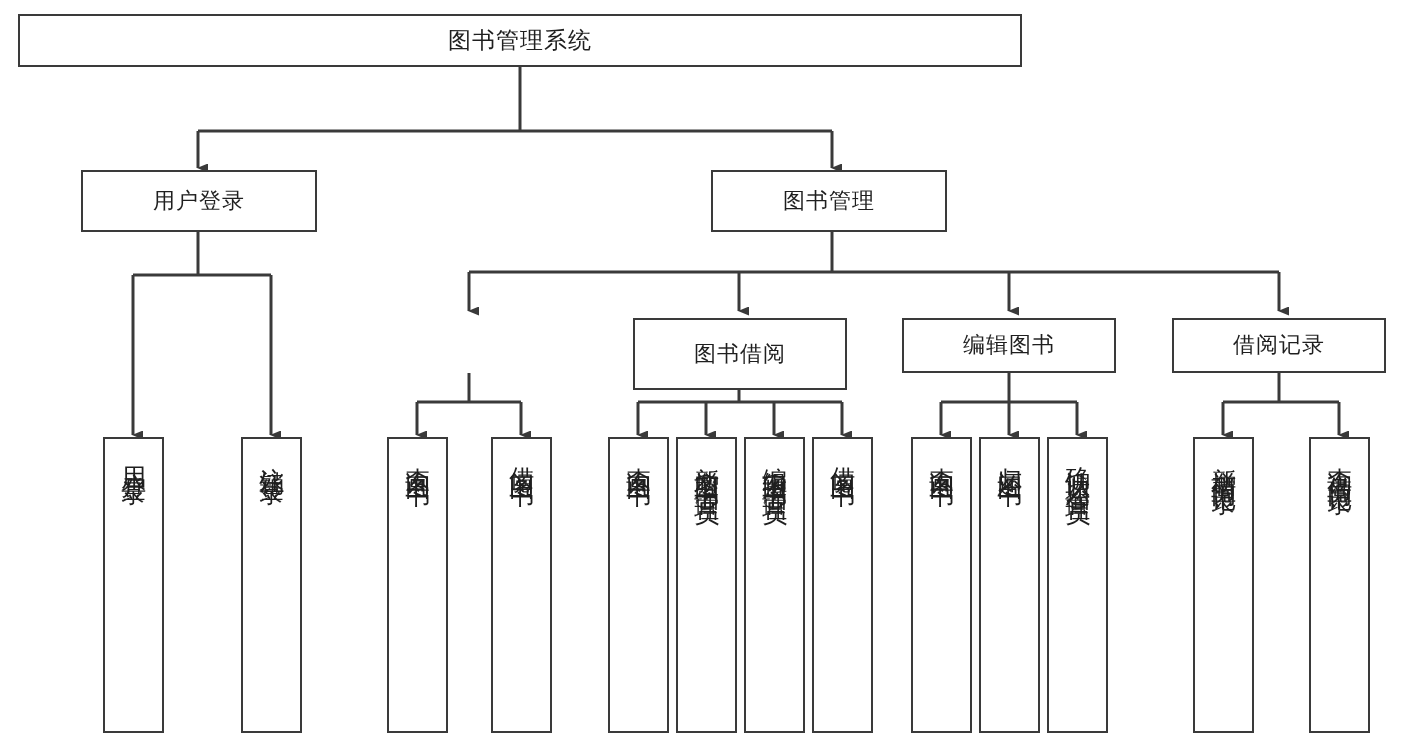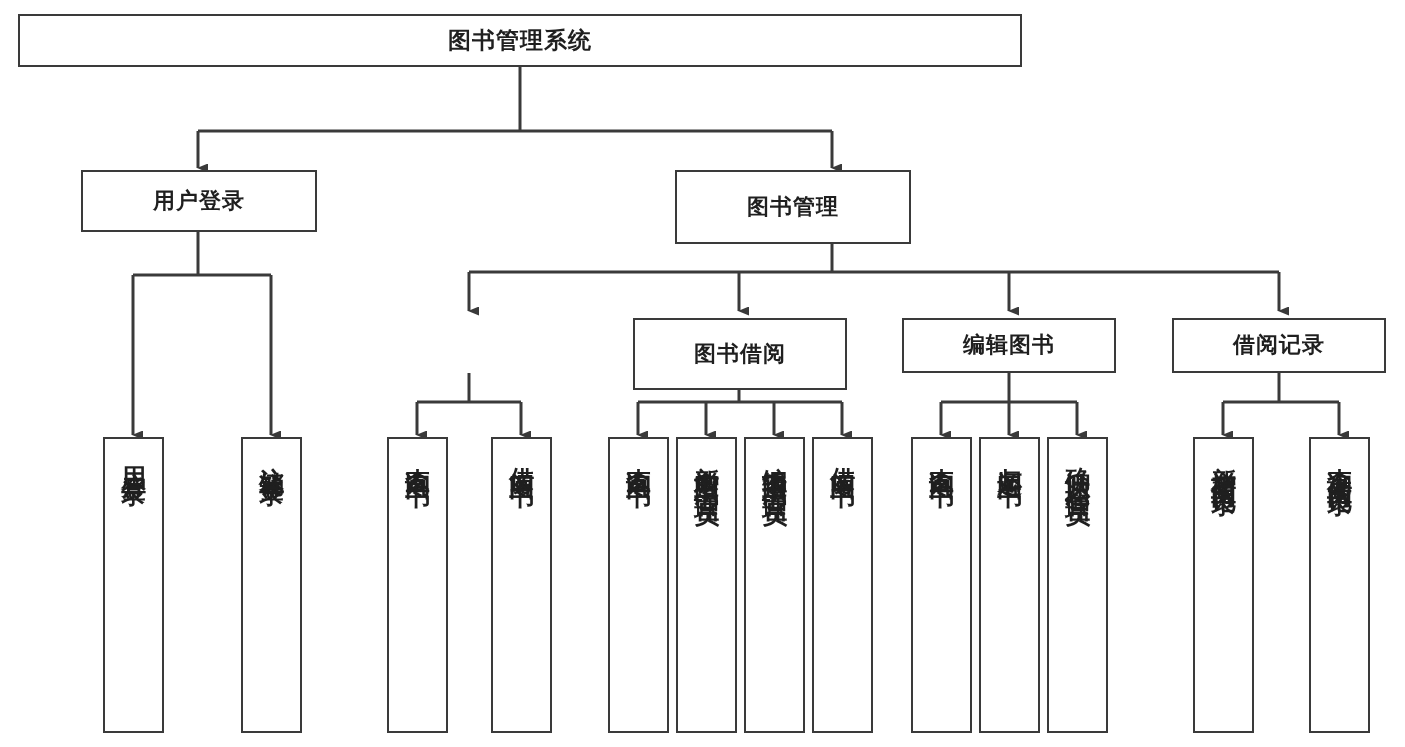--- a/index.html
+++ b/index.html
@@ -33,21 +33,20 @@
     border: 2px solid #3a3a3a;
     display: flex;
     align-items: center;
     justify-content: center;
     color: #1f1f1f;
   }
   .node-label {
     display: block;
     text-align: right;
     letter-spacing: 1px;
-    font-weight: bold;
   }
   .node.horizontal .node-label {
     font-size: 22px;
     line-height: 1.1;
     white-space: nowrap;
   }
   .node.root .node-label {
     font-size: 23px;
   }
   .node.vertical {
@@ -133,21 +132,21 @@
     </g>
   </svg>
 
   <div class="node horizontal root" style="left:18px; top:14px; width:1004px; height:53px;">
     <span class="node-label">图书管理系统</span>
   </div>
 
   <div class="node horizontal" style="left:81px; top:170px; width:236px; height:62px;">
     <span class="node-label">用户登录</span>
   </div>
-  <div class="node horizontal" style="left:675px; top:170px; width:236px; height:74px;">
+  <div class="node horizontal" style="left:711px; top:170px; width:236px; height:62px;">
     <span class="node-label">图书管理</span>
   </div>
 
   <div class="node horizontal" style="left:633px; top:318px; width:214px; height:72px;">
     <span class="node-label">图书借阅</span>
   </div>
   <div class="node horizontal" style="left:902px; top:318px; width:214px; height:55px;">
     <span class="node-label">编辑图书</span>
   </div>
   <div class="node horizontal" style="left:1172px; top:318px; width:214px; height:55px;">

